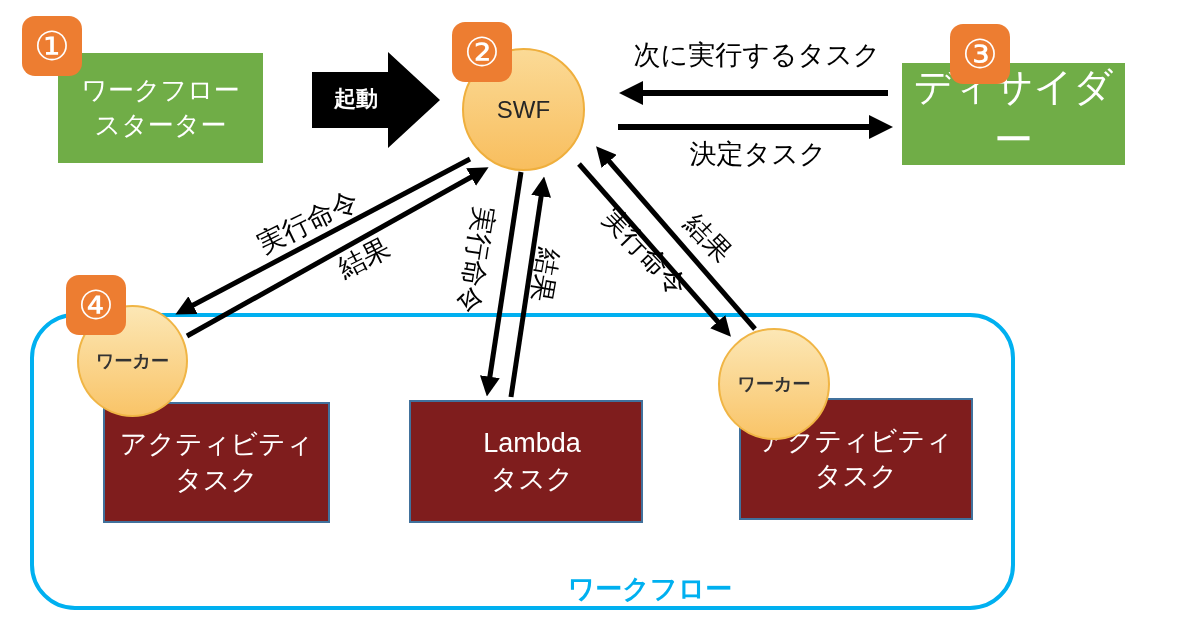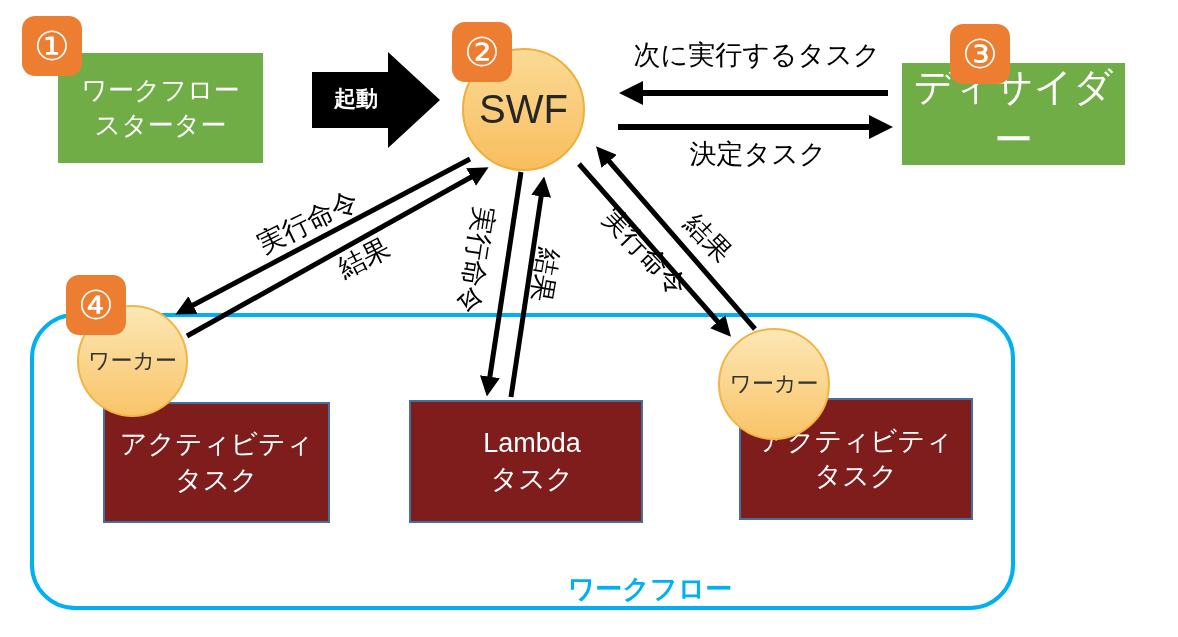--- a/index.html
+++ b/index.html
@@ -33,21 +33,21 @@
   
   .circle {
     position:absolute; border-radius:50%;
     background:linear-gradient(180deg,#FCE7B5 0%,#F9C468 100%);
     border:2px solid #F0B545; box-sizing:border-box;
     display:flex; align-items:center; justify-content:center;
     color:#333333; z-index:20;
   }
   #swf-circle {
     background:linear-gradient(180deg,#FBDA96 0%,#F8BE5E 100%);
-    border-color:#EFAF3D; font-size:40px; color:#262626; z-index:15;
+    border-color:#EFAF3D; font-size:24px; color:#262626; z-index:15;
   }
 
   
   #workflow-frame {
     position:absolute; left:30px; top:313px; width:985px; height:297px;
     border:4.5px solid #00B0F0; border-radius:45px; z-index:1;
     box-sizing:border-box; background:transparent;
   }
   #workflow-frame-label {
     position:absolute; color:#00B0F0; font-weight:bold; font-size:27px;
@@ -58,21 +58,21 @@
   .edge-label {
     position:absolute; color:#000000; font-size:27px; white-space:nowrap;
     z-index:35; transform-origin:center;
   }
   #label-launch {
     position:absolute; color:#ffffff; font-size:22px; font-weight:600;
     white-space:nowrap; z-index:32; transform:translate(-50%,-50%);
   }
 
   svg.arrows { position:absolute; left:0; top:0; z-index:30; }
-  .worker-label { font-size:22px; }
+  .worker-label { font-size:18px;font-weight:bold; }
 </style>
 </head>
 <body>
 
 <div id="canvas">
 
   <div id="workflow-frame"></div>
   <div id="workflow-frame-label" style="left:650px; top:589px;">ワークフロー</div>
 
   <div class="green-box" style="left:58px; top:53px; width:205px; height:110px; font-size:26px;">ワークフロー

